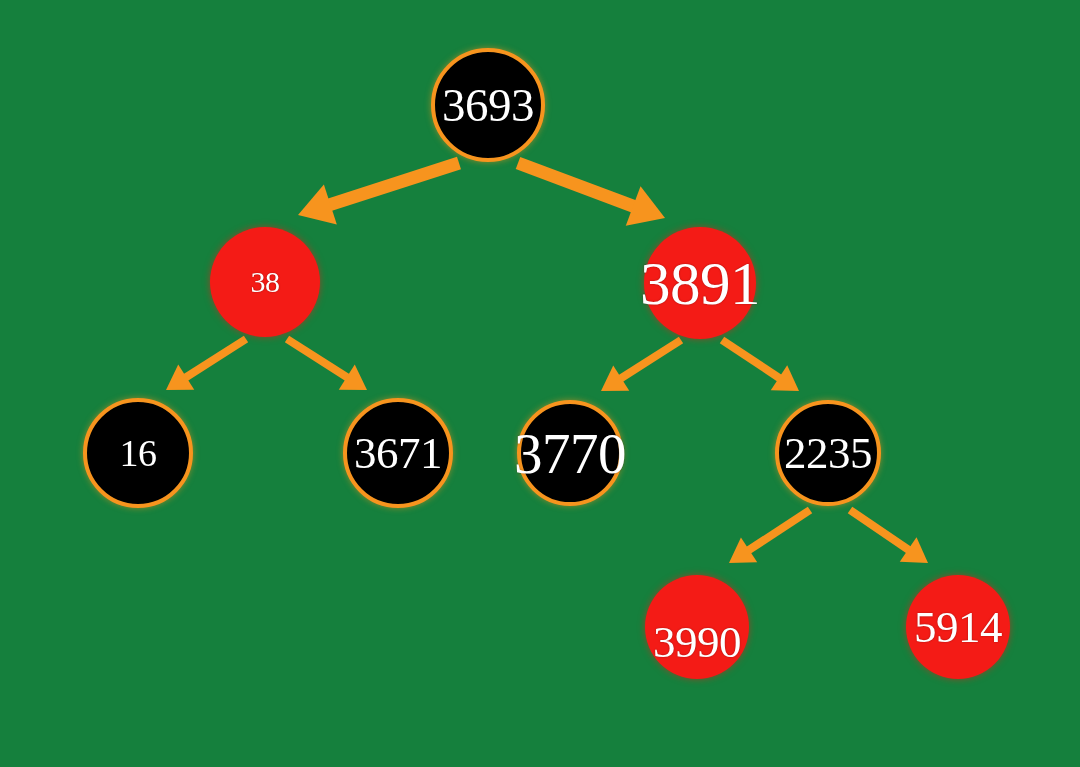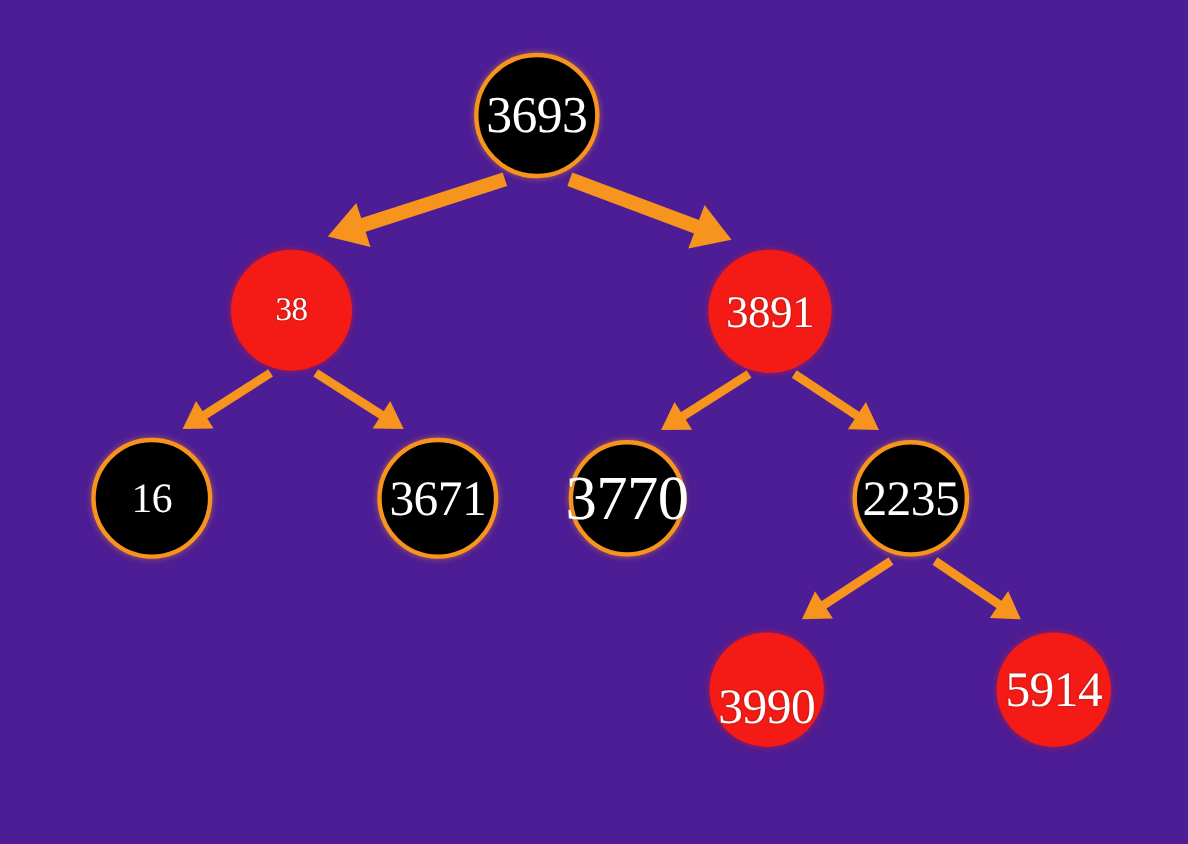--- a/index.html
+++ b/index.html
@@ -11,21 +11,21 @@
   body {
     width: 1080px;
     height: 767px;
     overflow: hidden;
     font-family: "Liberation Serif", "DejaVu Serif", serif;
   }
   #tree-canvas {
     position: relative;
     width: 1080px;
     height: 767px;
-    background: #4c1d95;
+    background: #15803d;
   }
   #edge-layer {
     position: absolute;
     left: 0;
     top: 0;
     width: 1080px;
     height: 767px;
   }
   .node {
     position: absolute;
@@ -95,21 +95,21 @@
       </g>
     </svg>
   <div id="node-layer">
       <div class="node node-black" style="left: 431px; top: 48px; width: 114px; height: 114px;">
         <span class="node-label" style="font-size: 47px;">3693</span>
       </div>
       <div class="node node-red" style="left: 210px; top: 227px; width: 110px; height: 110px;">
         <span class="node-label" style="font-size: 30px;">38</span>
       </div>
       <div class="node node-red" style="left: 644px; top: 227px; width: 112px; height: 112px;">
-        <span class="node-label" style="font-size: 41px;">3891</span>
+        <span class="node-label" style="font-size: 61px;">3891</span>
       </div>
       <div class="node node-black" style="left: 83px; top: 398px; width: 110px; height: 110px;">
         <span class="node-label" style="font-size: 38px;">16</span>
       </div>
       <div class="node node-black" style="left: 343px; top: 398px; width: 110px; height: 110px;">
         <span class="node-label" style="font-size: 45px; text-align: center;">3671</span>
       </div>
       <div class="node node-black" style="left: 517px; top: 400px; width: 106px; height: 106px;">
         <span class="node-label" style="font-size: 57px;">3770</span>
       </div>

